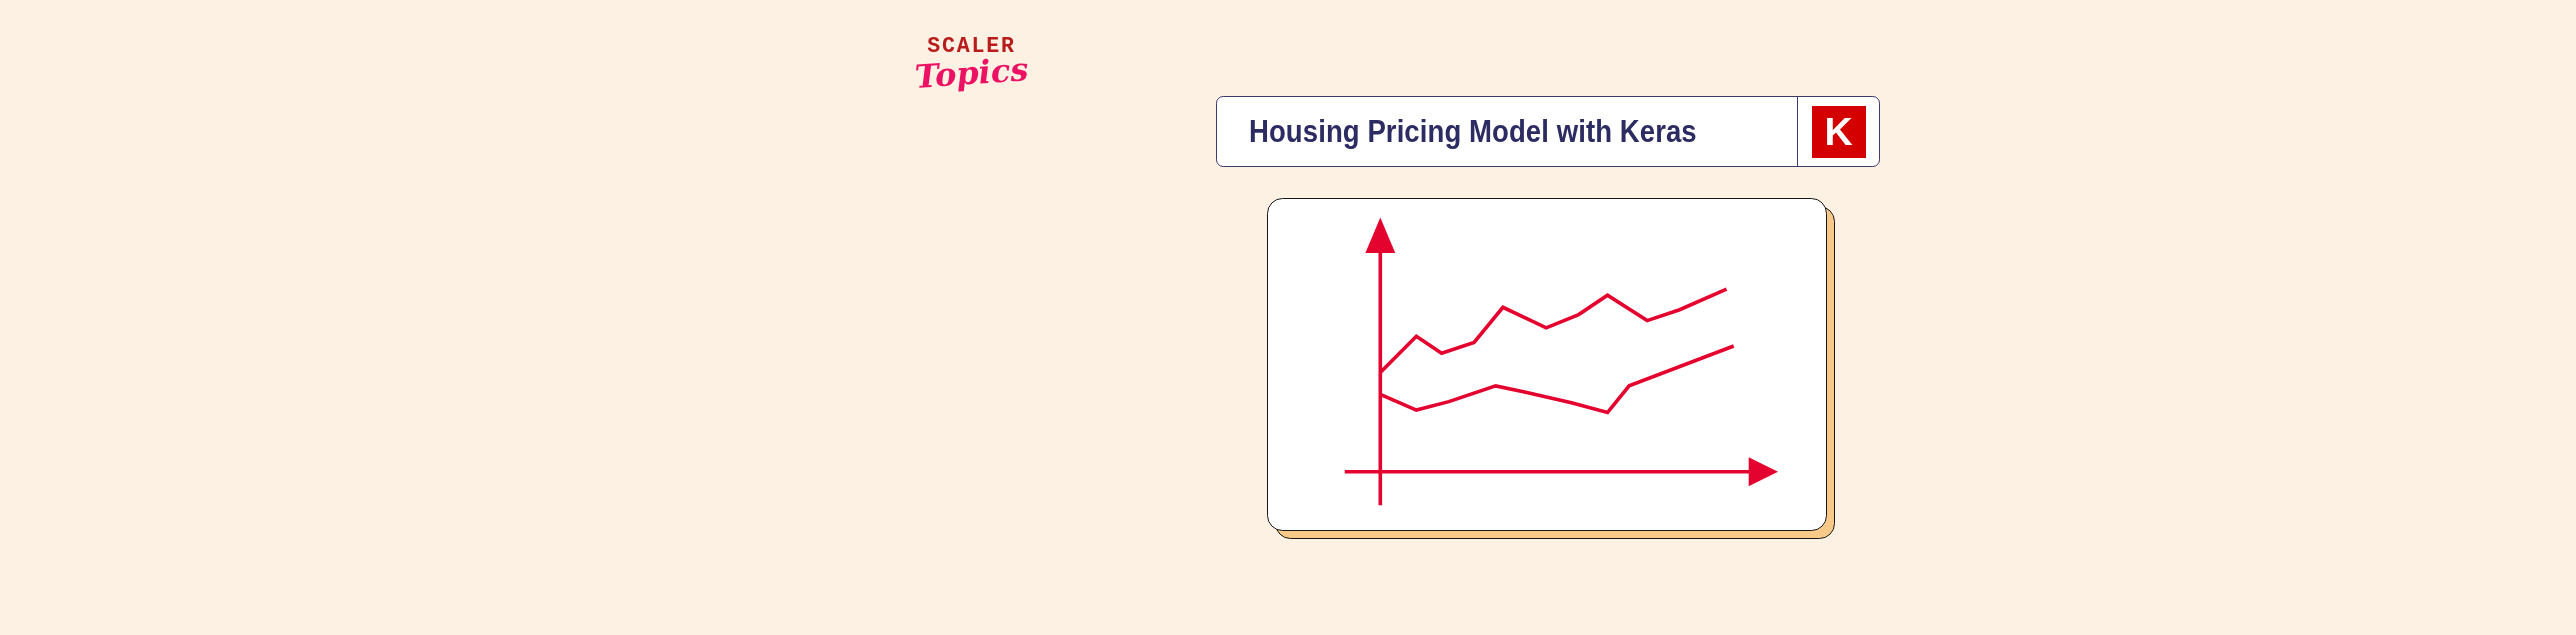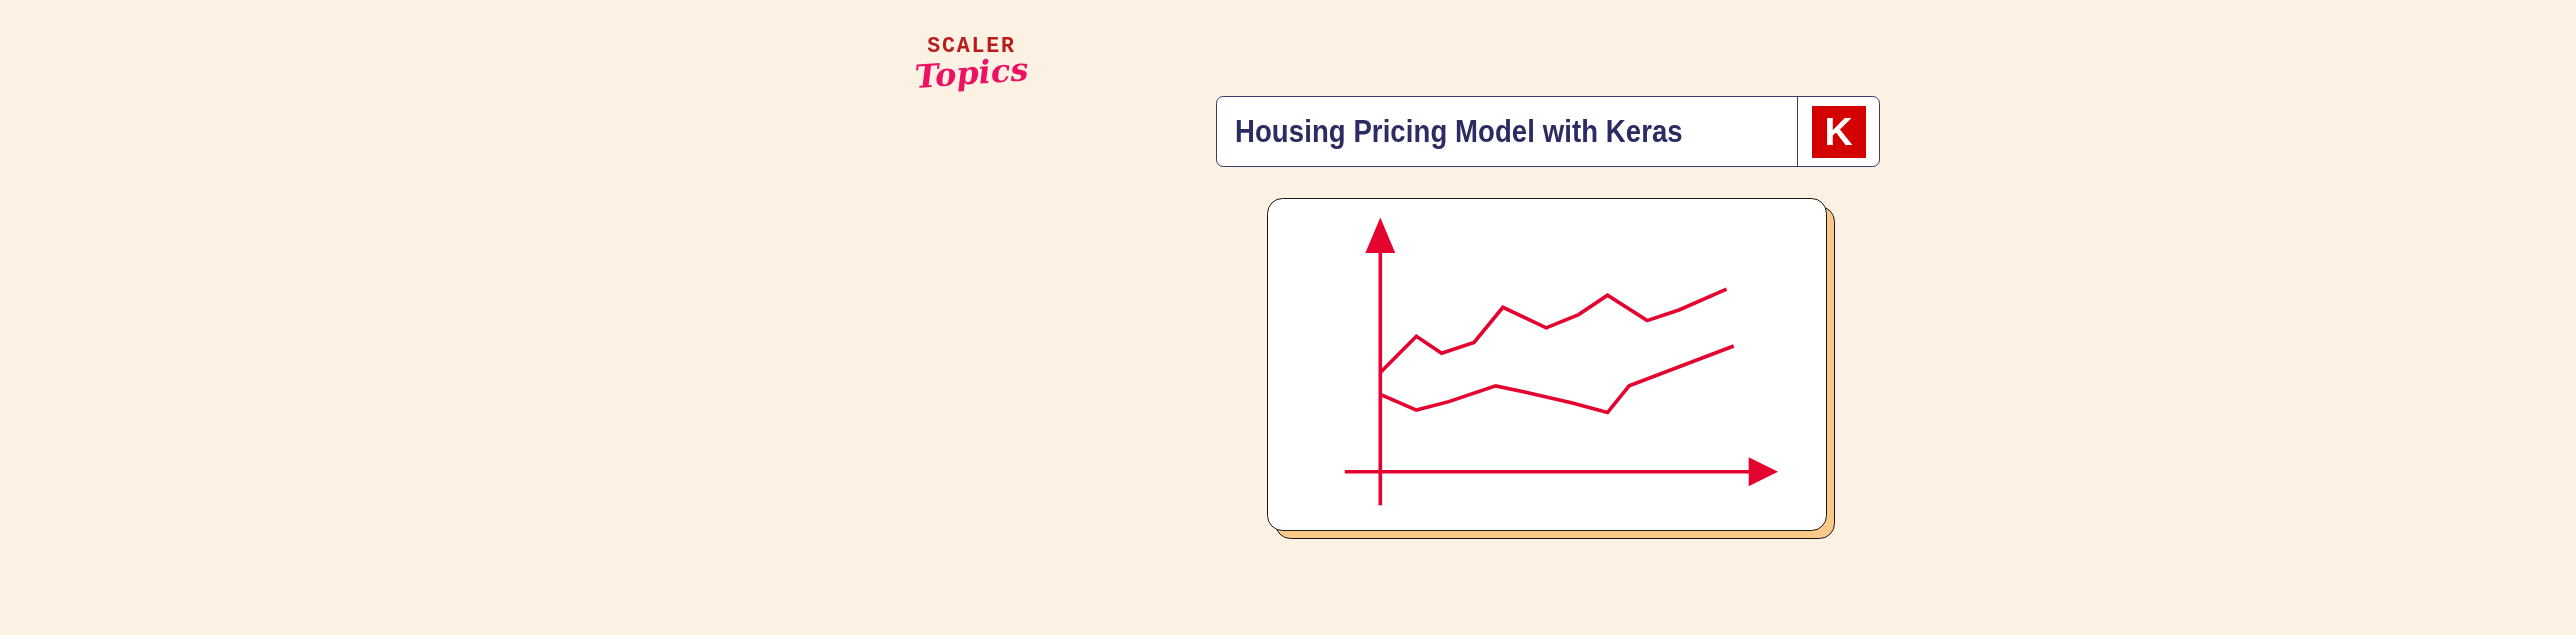--- a/index.html
+++ b/index.html
@@ -64,21 +64,21 @@
     border: 1.5px solid #3A3A6B;
     border-radius: 7.2px;
     display: flex;
     align-items: stretch;
     overflow: hidden;
   }
   #title-text-wrap {
     flex: 1 1 auto;
     display: flex;
     align-items: center;
-    padding-left: 18px;
+    padding-left: 32px;
     min-width: 0;
   }
   #title-text {
     font-family: "Liberation Sans Narrow", "Liberation Sans", sans-serif;
     font-weight: 700;
     font-size: 32px;
     color: #2C2C63;
     white-space: nowrap;
     transform: scaleX(0.86);
     transform-origin: left center;

